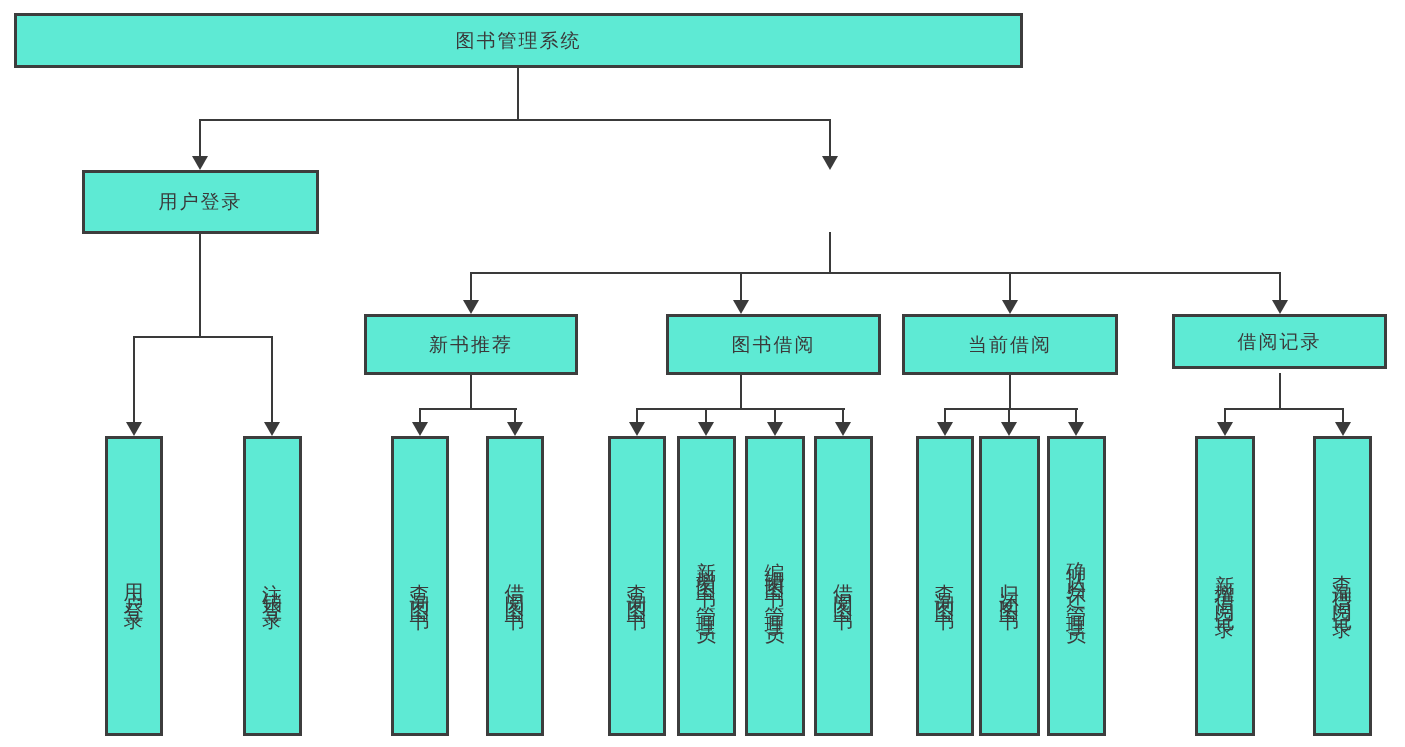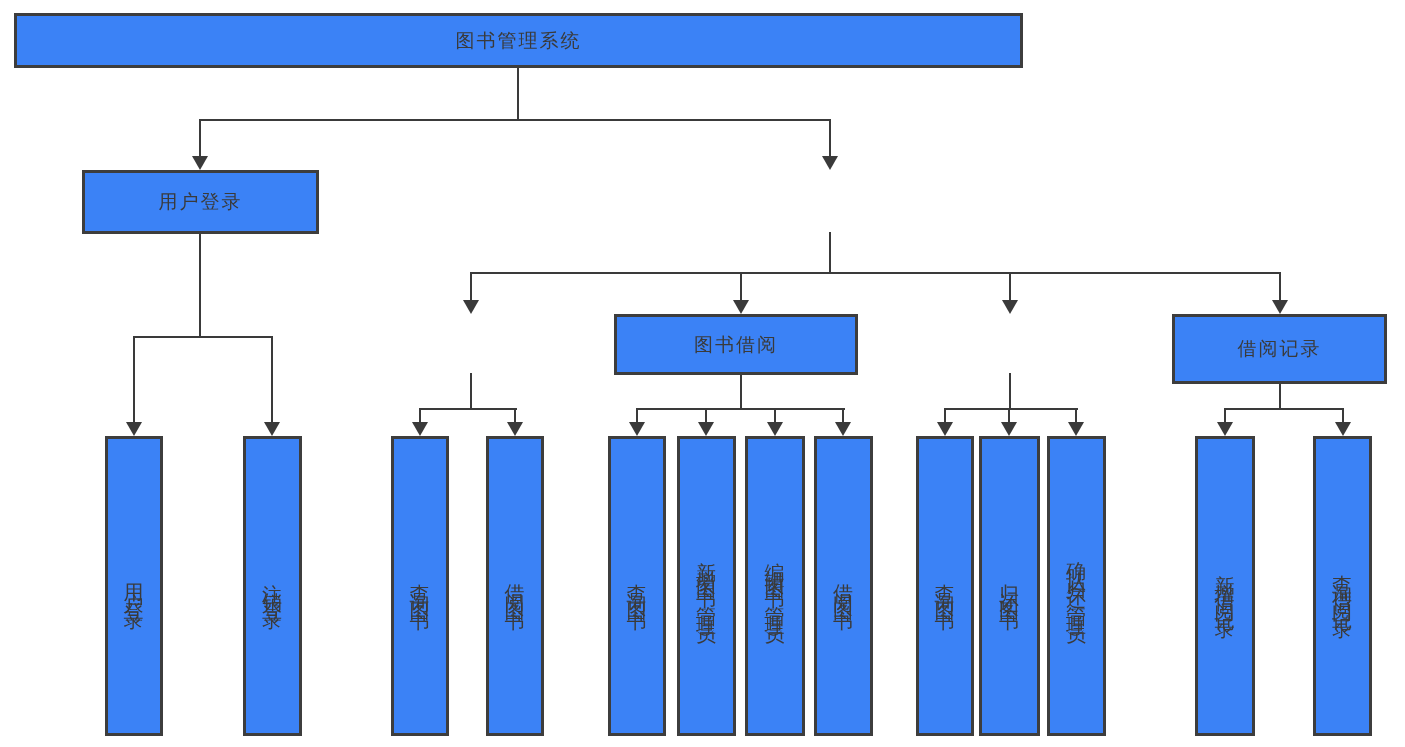--- a/index.html
+++ b/index.html
@@ -5,21 +5,21 @@
   html, body { margin:0; padding:0; background:#ffffff; }
   .canvas {
     position:relative; width:1405px; height:747px;
     background:var(--background,#ffffff);
     font-family:"DejaVu Sans", sans-serif;
     overflow:hidden;
   }
   .node {
     position:absolute; box-sizing:border-box;
     border:3px solid var(--border,#3d3d3d);
-    background:#3b82f6;
+    background:#5eead4;
     display:flex; align-items:center; justify-content:center;
     color:var(--text,#3a3a3a);
     font-size:19px; letter-spacing:2px; white-space:nowrap;
     z-index:2;
   }
   .leaf {
     writing-mode:vertical-rl; text-orientation:mixed;
     font-size:20px; letter-spacing:9px; line-height:1;
     white-space:normal;
   }
@@ -38,22 +38,24 @@
 </style>
 </head>
 <body>
 
 <div class="canvas">
 
   <div class="node" style="left:14px;top:13px;width:1009px;height:55px;">图书管理系统</div>
 
   <div class="node" style="left:82px;top:170px;width:237px;height:64px;">用户登录</div>
 
-  <div class="node" style="left:614px;top:314px;width:244px;height:61px;">图书借阅</div>
-  <div class="node" style="left:1172px;top:314px;width:215px;height:70px;">借阅记录</div>
+  <div class="node" style="left:364px;top:314px;width:214px;height:61px;">新书推荐</div>
+  <div class="node" style="left:666px;top:314px;width:215px;height:61px;">图书借阅</div>
+  <div class="node" style="left:902px;top:314px;width:216px;height:61px;">当前借阅</div>
+  <div class="node" style="left:1172px;top:314px;width:215px;height:55px;">借阅记录</div>
 
   <div class="node leaf" style="left:105px;top:436px;width:58px;height:300px;">用户登录</div>
   <div class="node leaf" style="left:243px;top:436px;width:59px;height:300px;">注销登录</div>
 
   <div class="node leaf" style="left:391px;top:436px;width:58px;height:300px;">查询图书</div>
   <div class="node leaf" style="left:486px;top:436px;width:58px;height:300px;">借阅图书</div>
 
   <div class="node leaf" style="left:608px;top:436px;width:58px;height:300px;">查询图书</div>
   <div class="node leaf" style="left:677px;top:436px;width:59px;height:300px;">新增图书（管理员）</div>
   <div class="node leaf" style="left:745px;top:436px;width:60px;height:300px;">编辑图书（管理员）</div>

